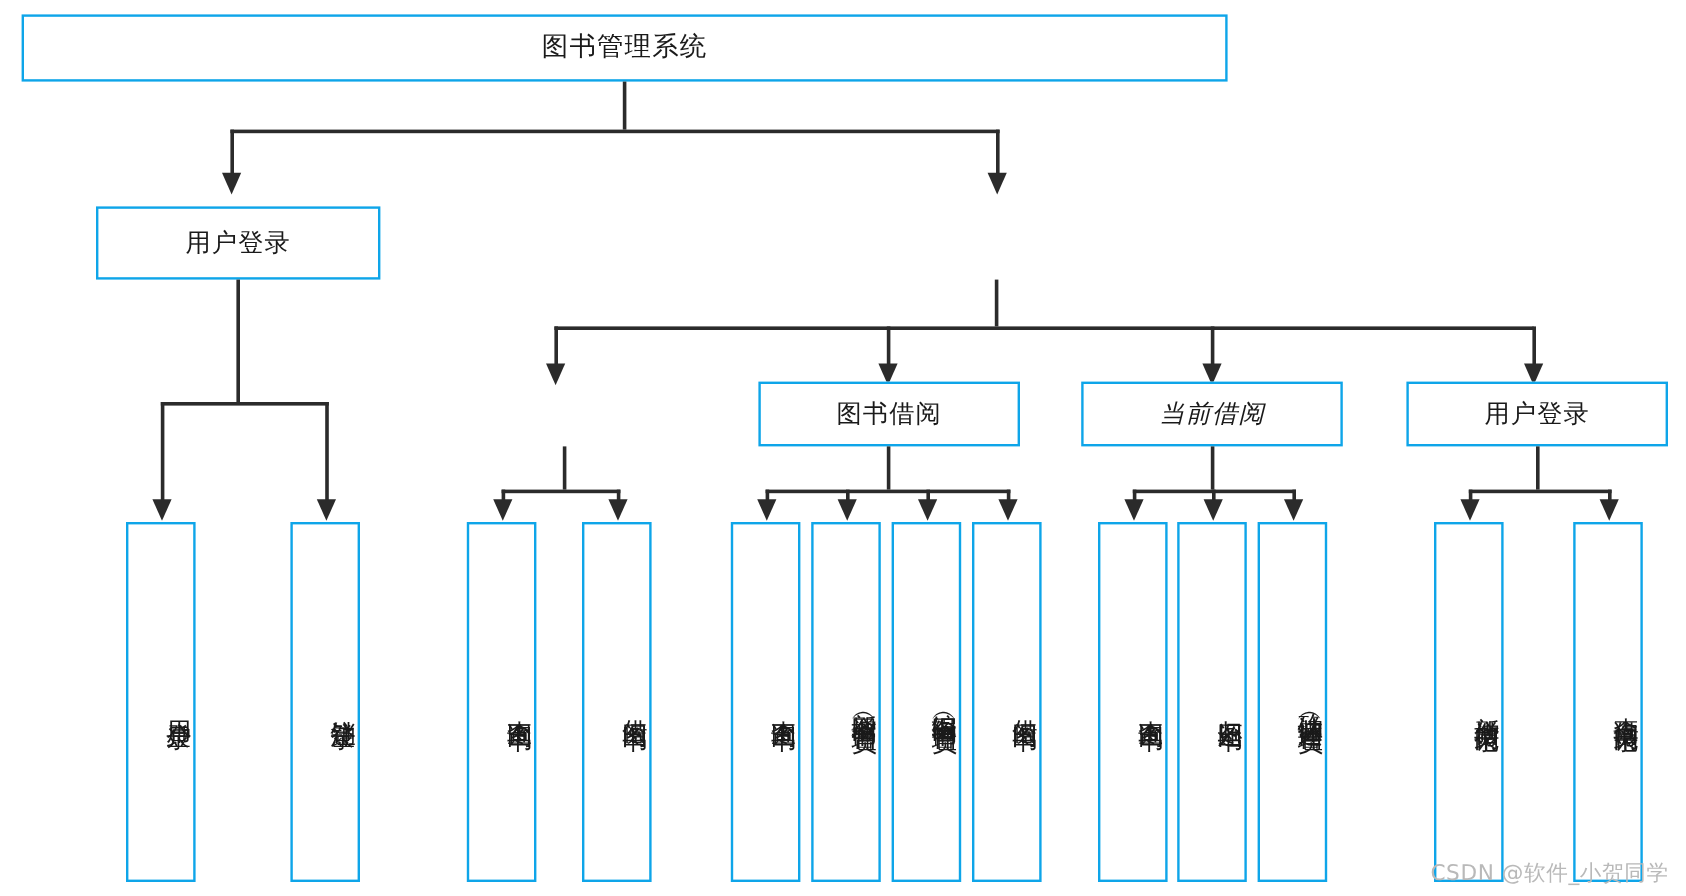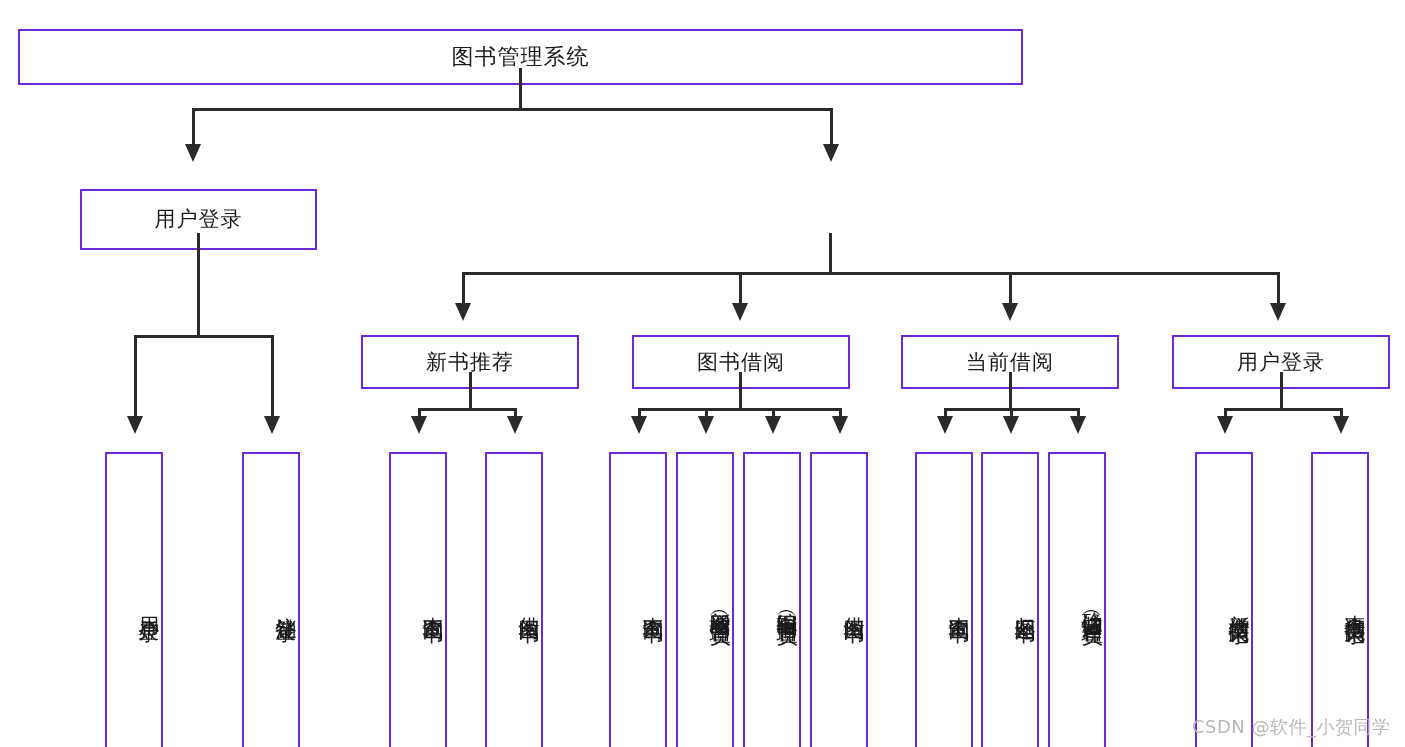--- a/index.html
+++ b/index.html
@@ -16,27 +16,26 @@
     width: 1405px;
     height: 747px;
     background: #ffffff;
     overflow: hidden;
   }
   
   .node {
     position: absolute;
     box-sizing: border-box;
     background: #ffffff;
-    border: 2px solid #6d28d9;
+    border: 2px solid #0ea5e9;
     display: flex;
     align-items: center;
     justify-content: center;
     color: #1a1a1a;
     line-height: 1.15;
-    margin-top: 17px;
   }
   .node.horizontal {
     font-size: 21px;
     letter-spacing: 1px;
   }
   .node.vertical {
     writing-mode: vertical-rl;
     text-orientation: upright;
     font-size: 21px;
     letter-spacing: 2px;
@@ -117,29 +116,26 @@
   <div class="conn-h" style="left:462px; top:272px; width:816px;"></div>
   <div class="conn-v" style="left:462px; top:272px; height:32px;"></div>
   <div class="arrow-head" style="left:455px; top:303px;"></div>
   <div class="conn-v" style="left:739px; top:272px; height:32px;"></div>
   <div class="arrow-head" style="left:732px; top:303px;"></div>
   <div class="conn-v" style="left:1009px; top:272px; height:32px;"></div>
   <div class="arrow-head" style="left:1002px; top:303px;"></div>
   <div class="conn-v" style="left:1277px; top:272px; height:32px;"></div>
   <div class="arrow-head" style="left:1270px; top:303px;"></div>
 
-  <div class="node horizontal" style="left:361px; top:318px; width:218px; height:54px;">
-    <span>新书推荐</span>
-  </div>
 
   <div class="node horizontal" style="left:632px; top:318px; width:218px; height:54px;">
     <span>图书借阅</span>
   </div>
 
-  <div class="node horizontal" style="left:901px; top:318px; width:218px; height:54px;">
+  <div class="node horizontal" style="left:901px; top:318px; width:218px; height:54px;font-style:italic;">
     <span>当前借阅</span>
   </div>
 
   <div class="node horizontal" style="left:1172px; top:318px; width:218px; height:54px;">
     <span>用户登录</span>
   </div>
 
   <div class="conn-v" style="left:469px; top:372px; height:36px;"></div>
   <div class="conn-h" style="left:418px; top:408px; width:99px;"></div>
   <div class="conn-v" style="left:418px; top:408px; height:10px;"></div>

